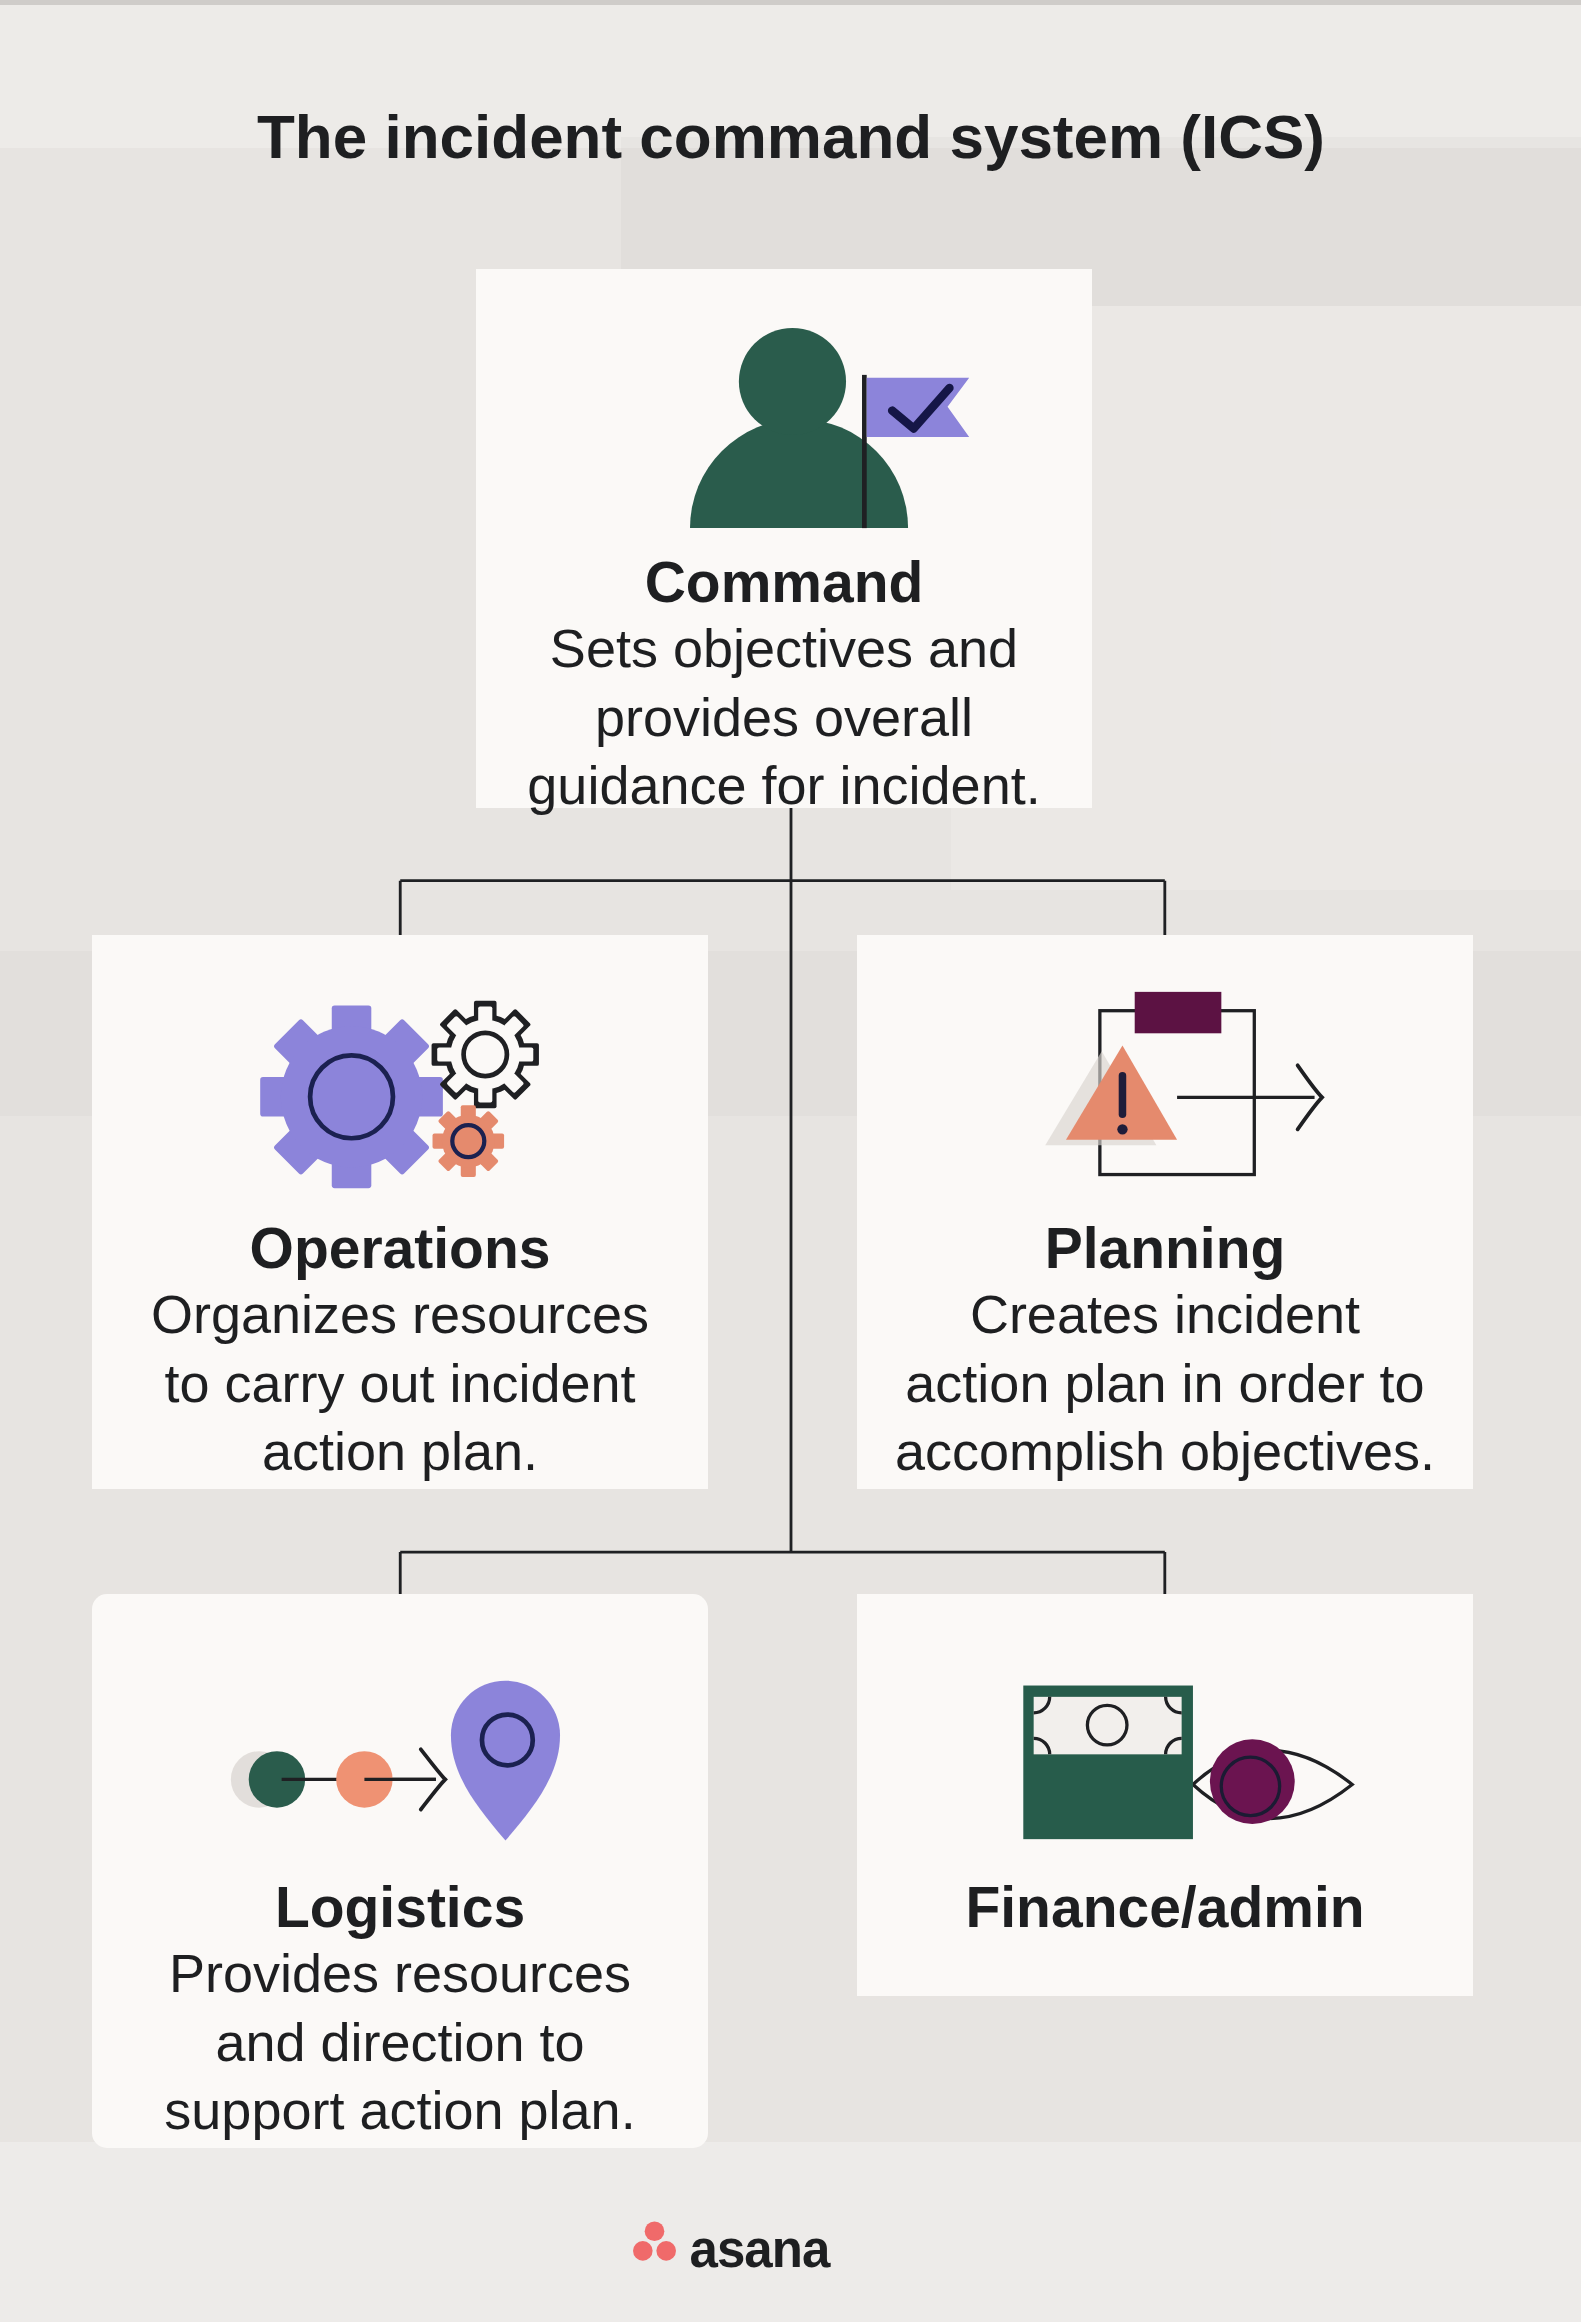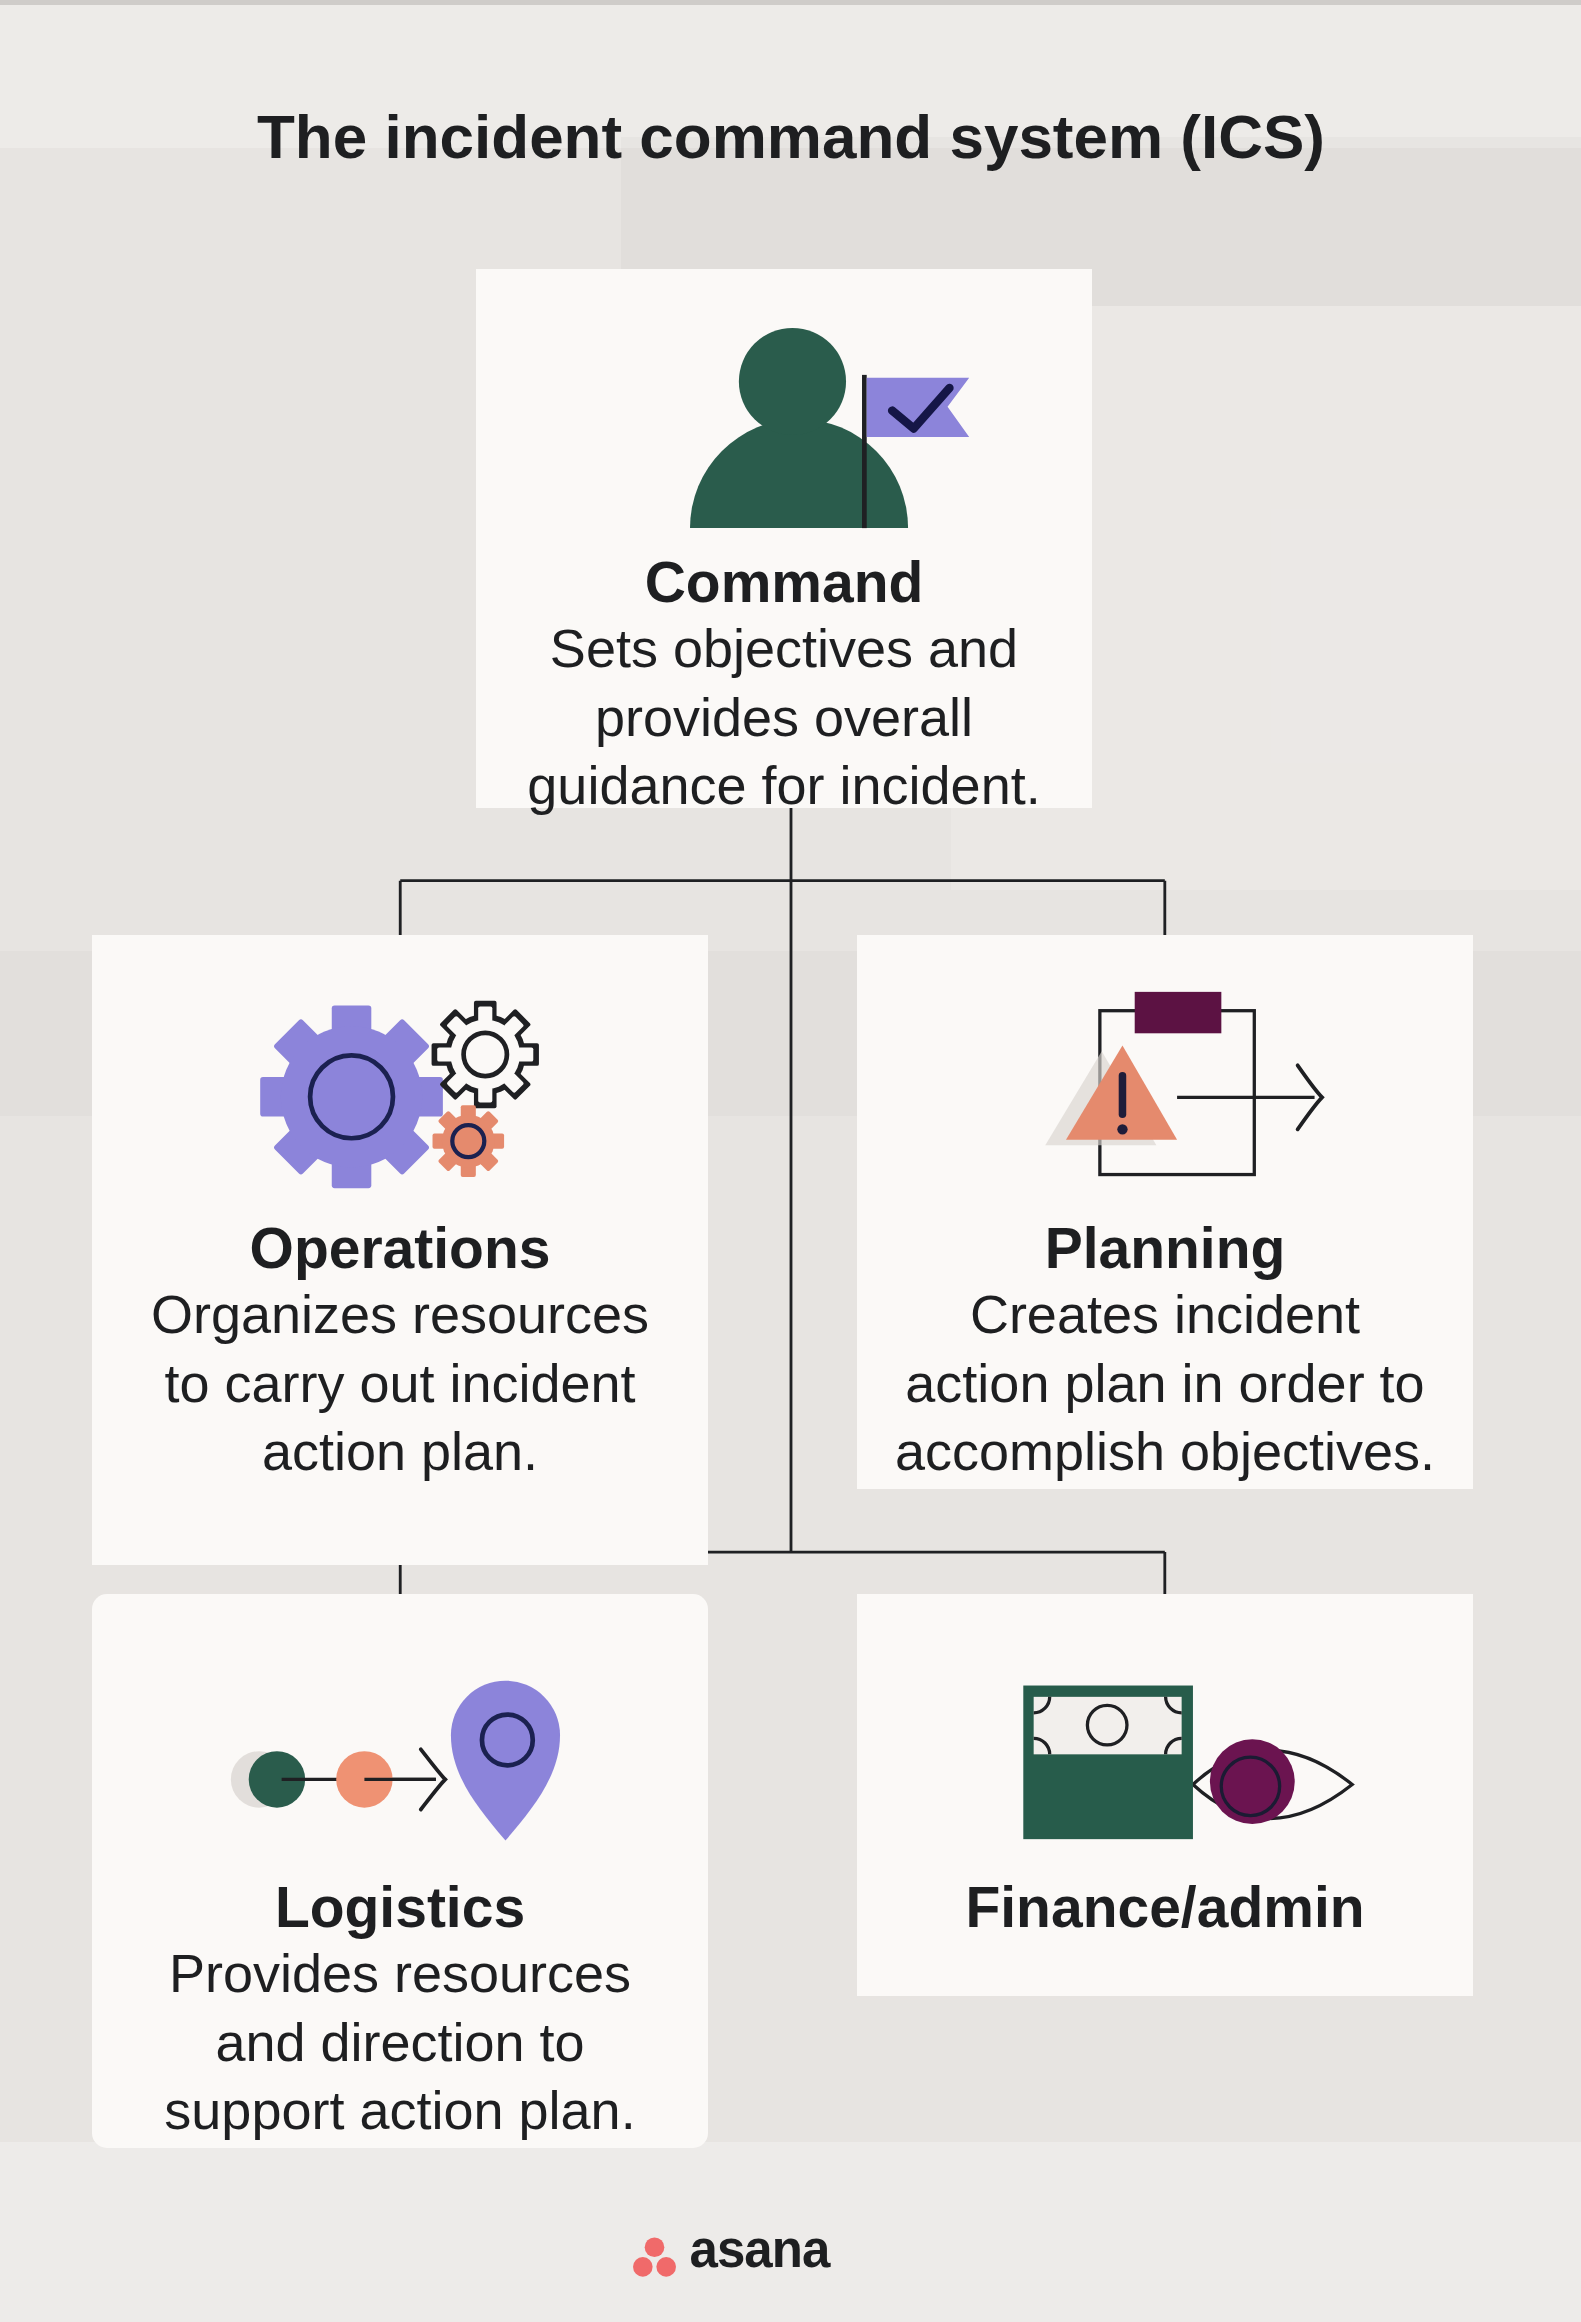--- a/index.html
+++ b/index.html
@@ -52,21 +52,21 @@
   }
   .node-desc{
     position:absolute;left:0;top:345px;width:100%;
     text-align:center;
     font-size:54px;font-weight:400;color:var(--c-text);
     line-height:1.27;
     white-space:pre-line;
   }
   .brand{
     position:absolute;left:0;top:2215px;width:1462px;
-    display:flex;align-items:flex-end;justify-content:center;gap:12px;
+    display:flex;align-items:flex-start;justify-content:center;gap:12px;
   }
   .brand-word{
     font-size:51px;font-weight:600;letter-spacing:-0.9px;color:var(--c-text);
   }
 </style>
 </head>
 <body>
 
 <div class="canvas">
 
@@ -89,21 +89,21 @@
       <rect x="183" y="72" width="5" height="163" fill="var(--c-line)"></rect>
       <polygon points="188,75 297,75 274,106 297,138 188,138" fill="var(--c-purple)"></polygon>
       <polyline points="215,110 238,129 276,86" fill="none" stroke="#151647" stroke-width="9" stroke-linecap="round" stroke-linejoin="round"></polyline>
     </svg>
     <h2 class="node-label">Command</h2>
     <p class="node-desc">Sets objectives and
 provides overall
 guidance for incident.</p>
   </section>
 
-  <section class="card" style="left:92px;top:930px;height:630px;">
+  <section class="card" style="left:92px;top:930px;height:554px;">
     <svg class="icon" style="left:153px;top:30px;" width="311" height="226" viewBox="0 0 330 240">
 
       <g transform="translate(113,140)" fill="var(--c-purple)">
         <g>
           <rect x="-21" y="-97" width="42" height="30" rx="3"></rect>
           <rect x="-21" y="-97" width="42" height="30" rx="3" transform="rotate(45)"></rect>
           <rect x="-21" y="-97" width="42" height="30" rx="3" transform="rotate(90)"></rect>
           <rect x="-21" y="-97" width="42" height="30" rx="3" transform="rotate(135)"></rect>
           <rect x="-21" y="-97" width="42" height="30" rx="3" transform="rotate(180)"></rect>
           <rect x="-21" y="-97" width="42" height="30" rx="3" transform="rotate(225)"></rect>

